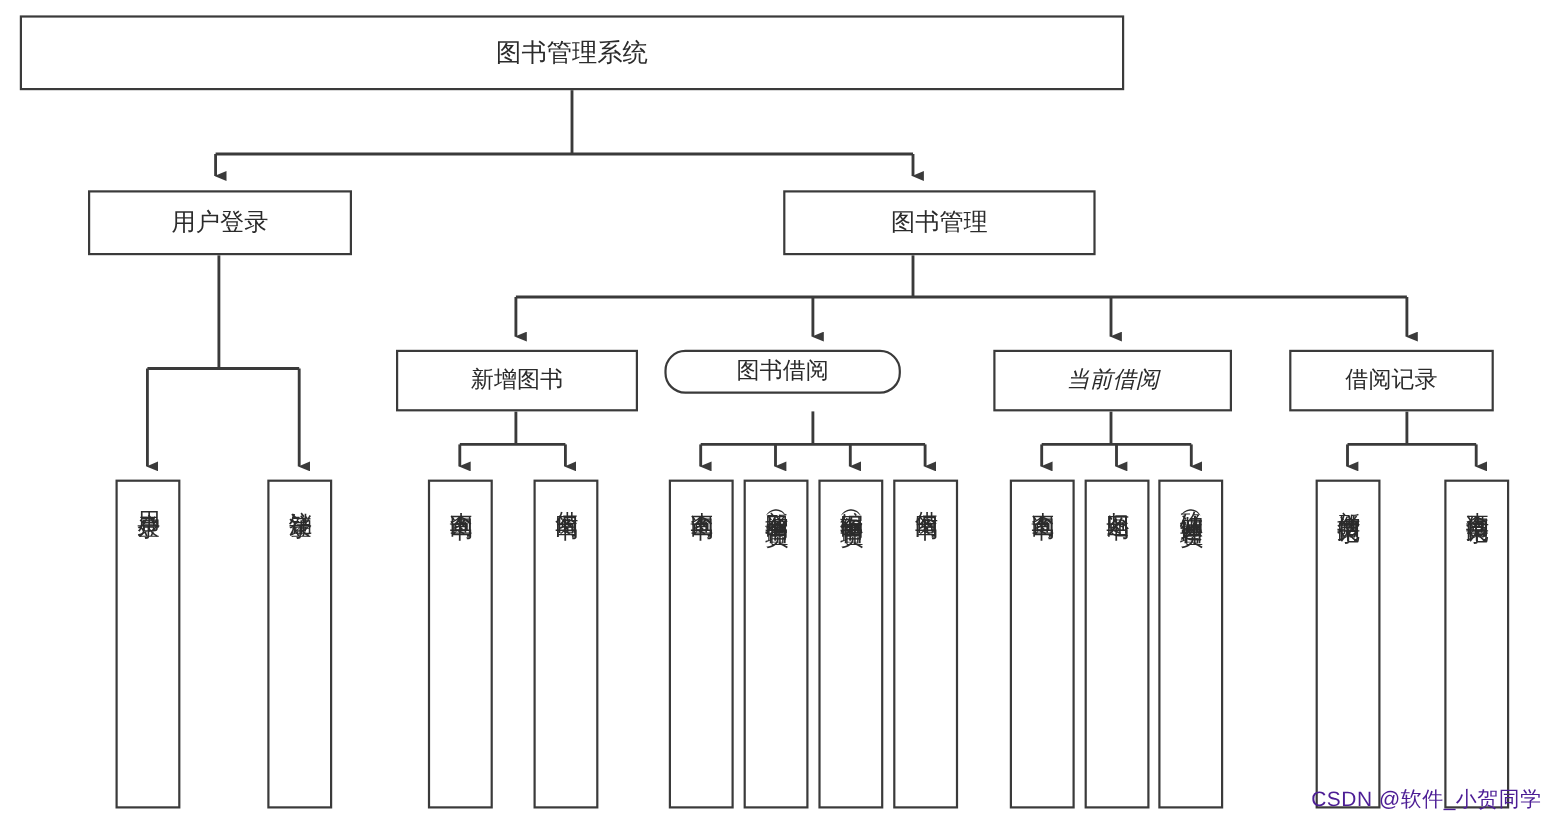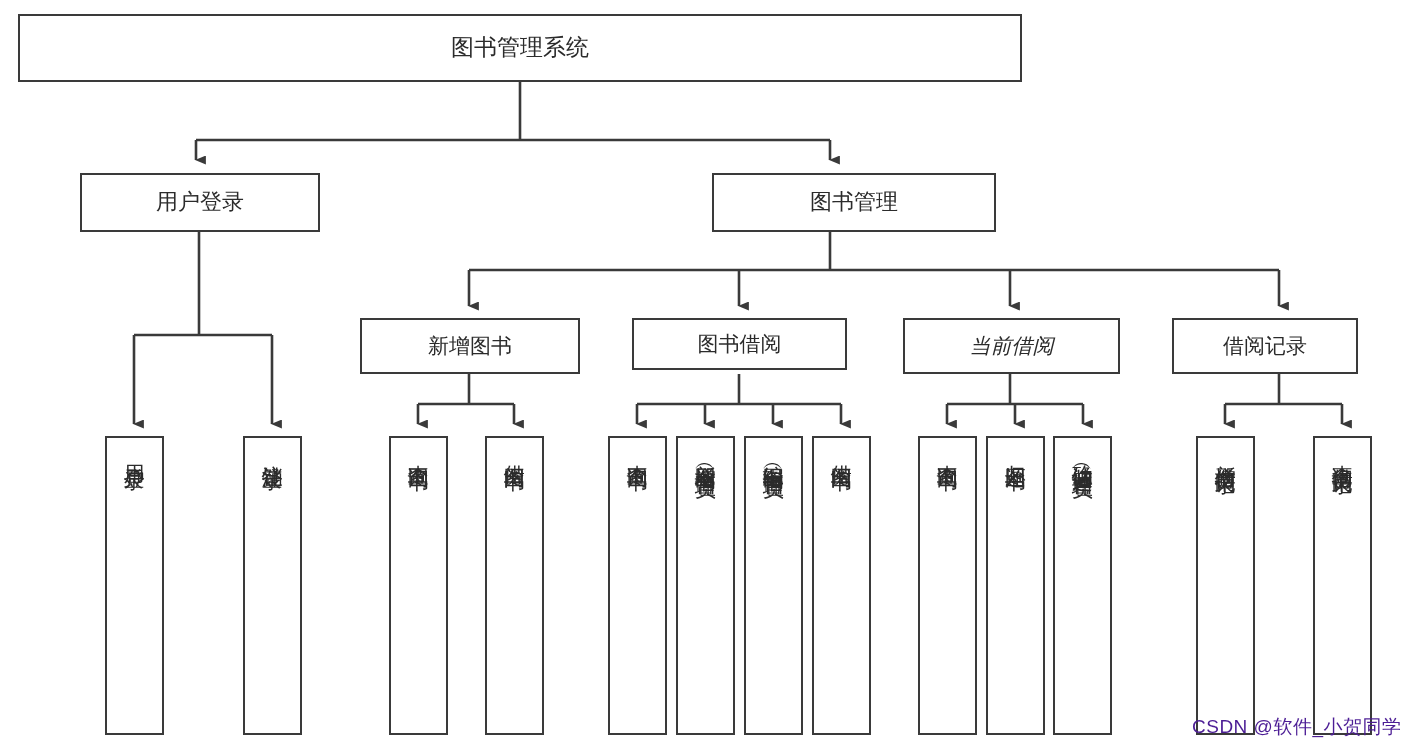--- a/index.html
+++ b/index.html
@@ -121,21 +121,21 @@
       <path d="M 1342 404 L 1342 424" marker-end="url(#arrow)"></path>
     </g>
   </svg>
 
   <div class="node node-root" style="left:18px; top:14px; width:1004px; height:68px;">图书管理系统</div>
 
   <div class="node node-l1" style="left:80px; top:173px; width:240px; height:59px;">用户登录</div>
   <div class="node node-l1" style="left:712px; top:173px; width:284px; height:59px;">图书管理</div>
 
   <div class="node node-l2" style="left:360px; top:318px; width:220px; height:56px;">新增图书</div>
-  <div class="node node-l2" style="left:632px; top:318px; width:215px; height:52px;">图书借阅</div>
+  <div class="node node-l2" style="left:604px; top:318px; width:215px; height:40px;border-radius:19px;">图书借阅</div>
   <div class="node node-l2" style="left:903px; top:318px; width:217px; height:56px;font-style:italic;">当前借阅</div>
   <div class="node node-l2" style="left:1172px; top:318px; width:186px; height:56px;">借阅记录</div>
 
   <div class="node node-leaf" style="left:105px; top:436px; width:59px; height:299px;">
     <span class="vlabel">用户登录</span>
   </div>
   <div class="node node-leaf" style="left:243px; top:436px; width:59px; height:299px;">
     <span class="vlabel">注销登录</span>
   </div>
 

